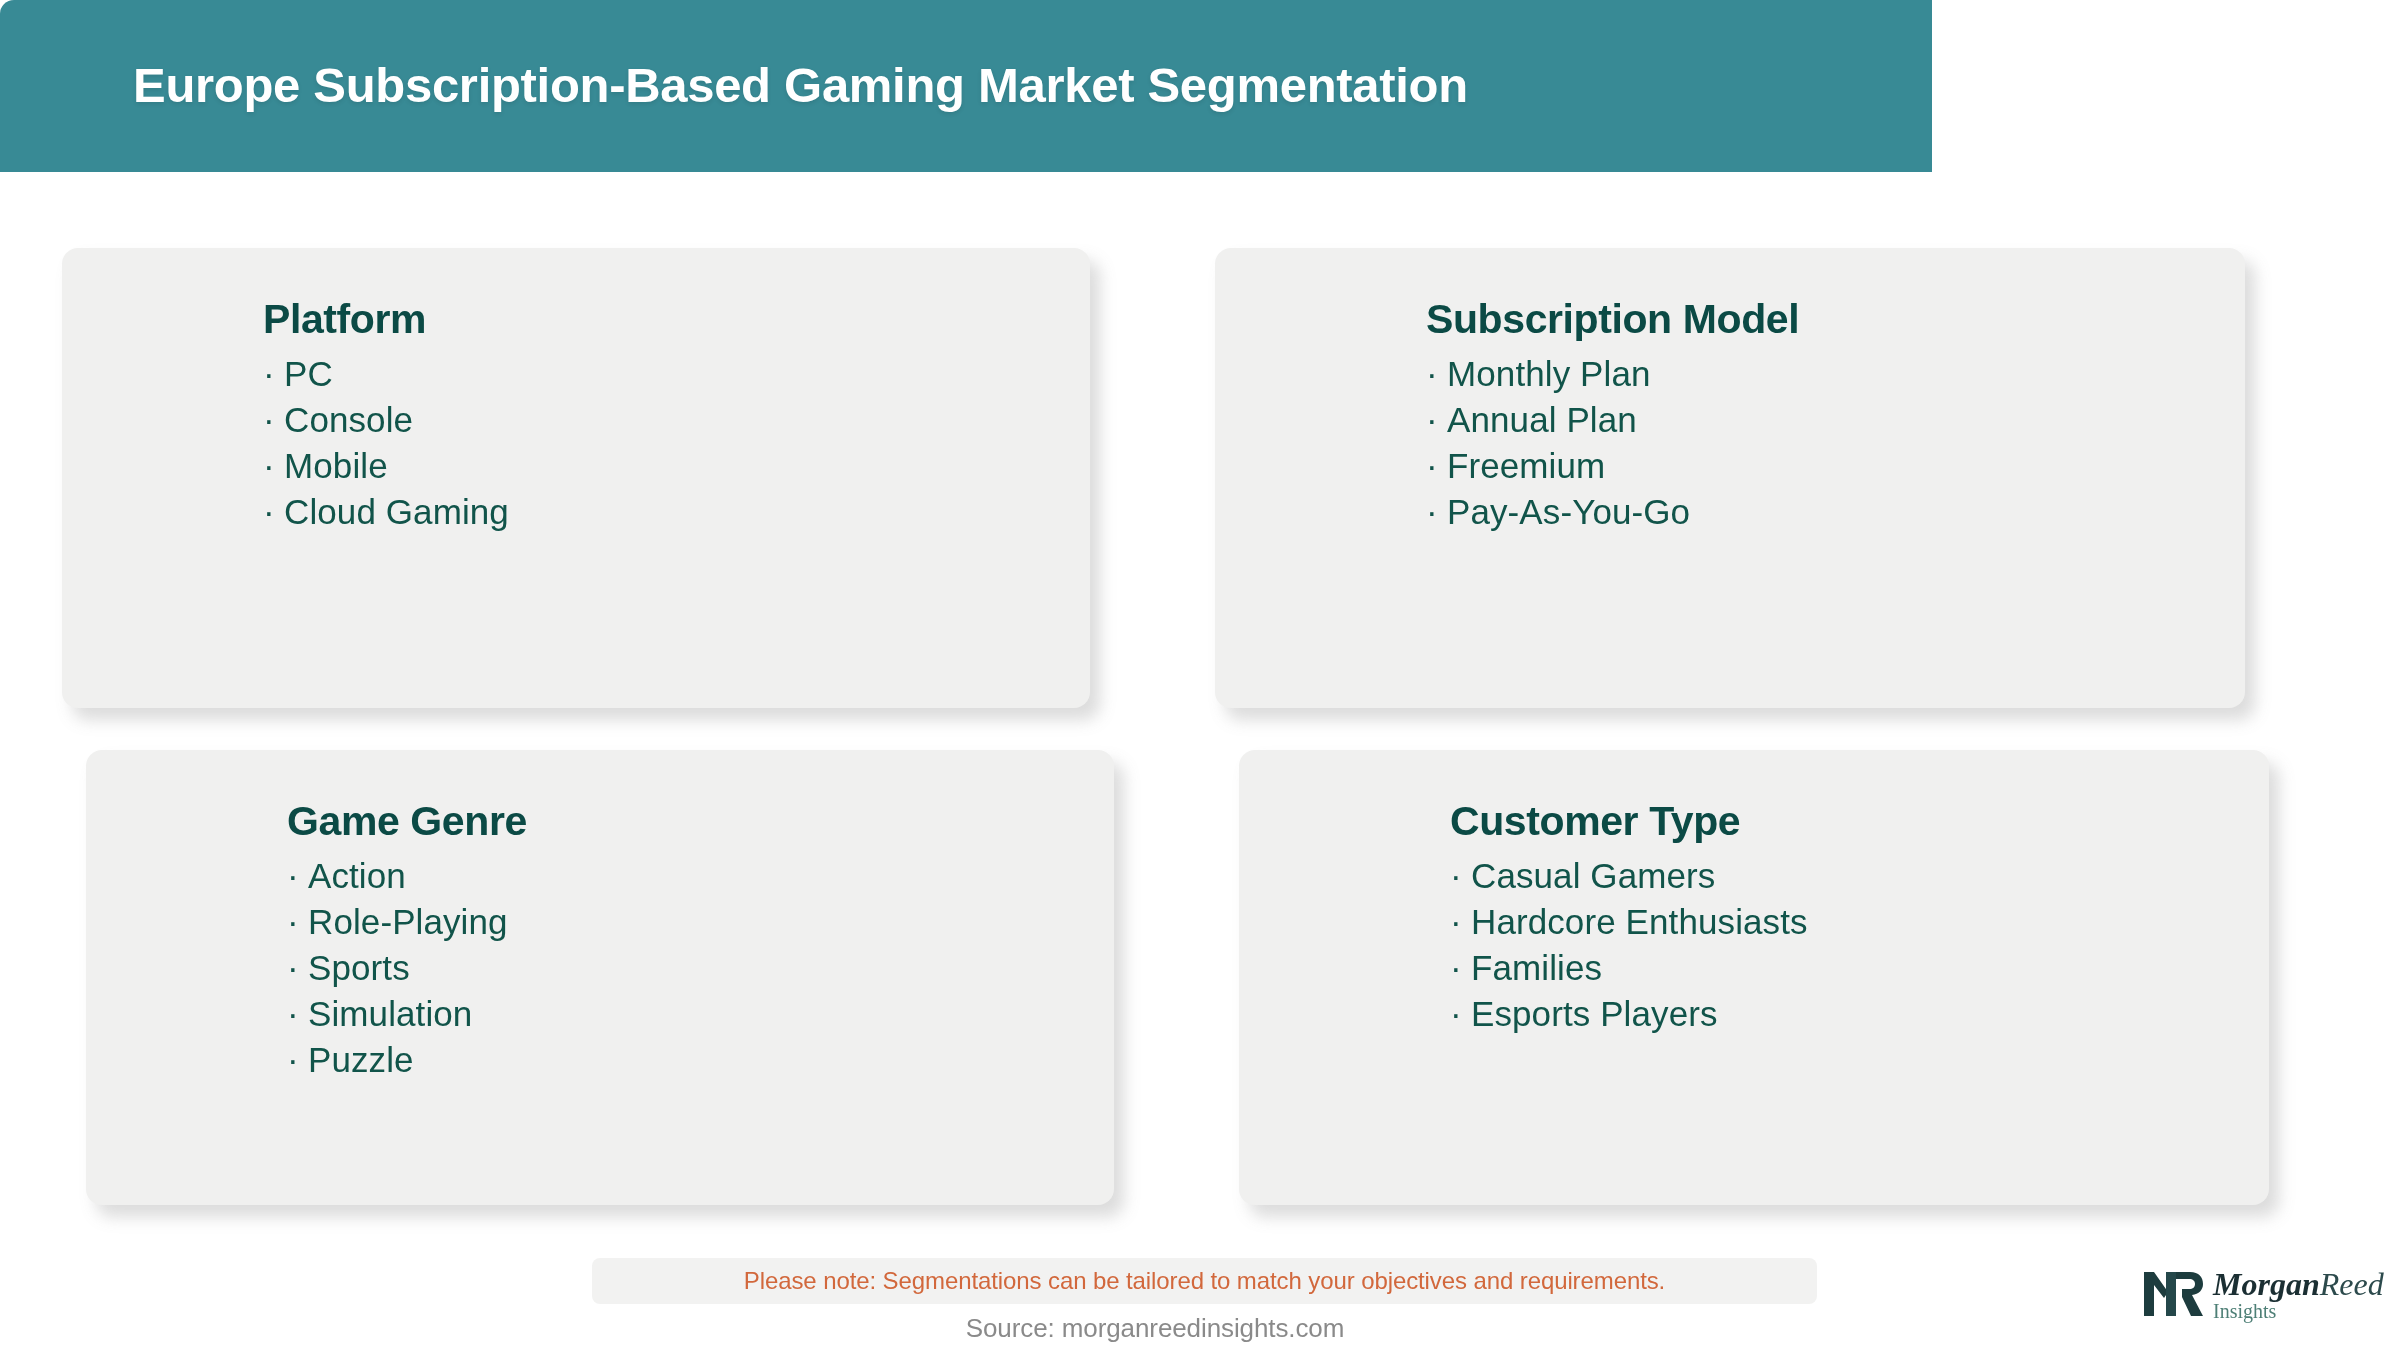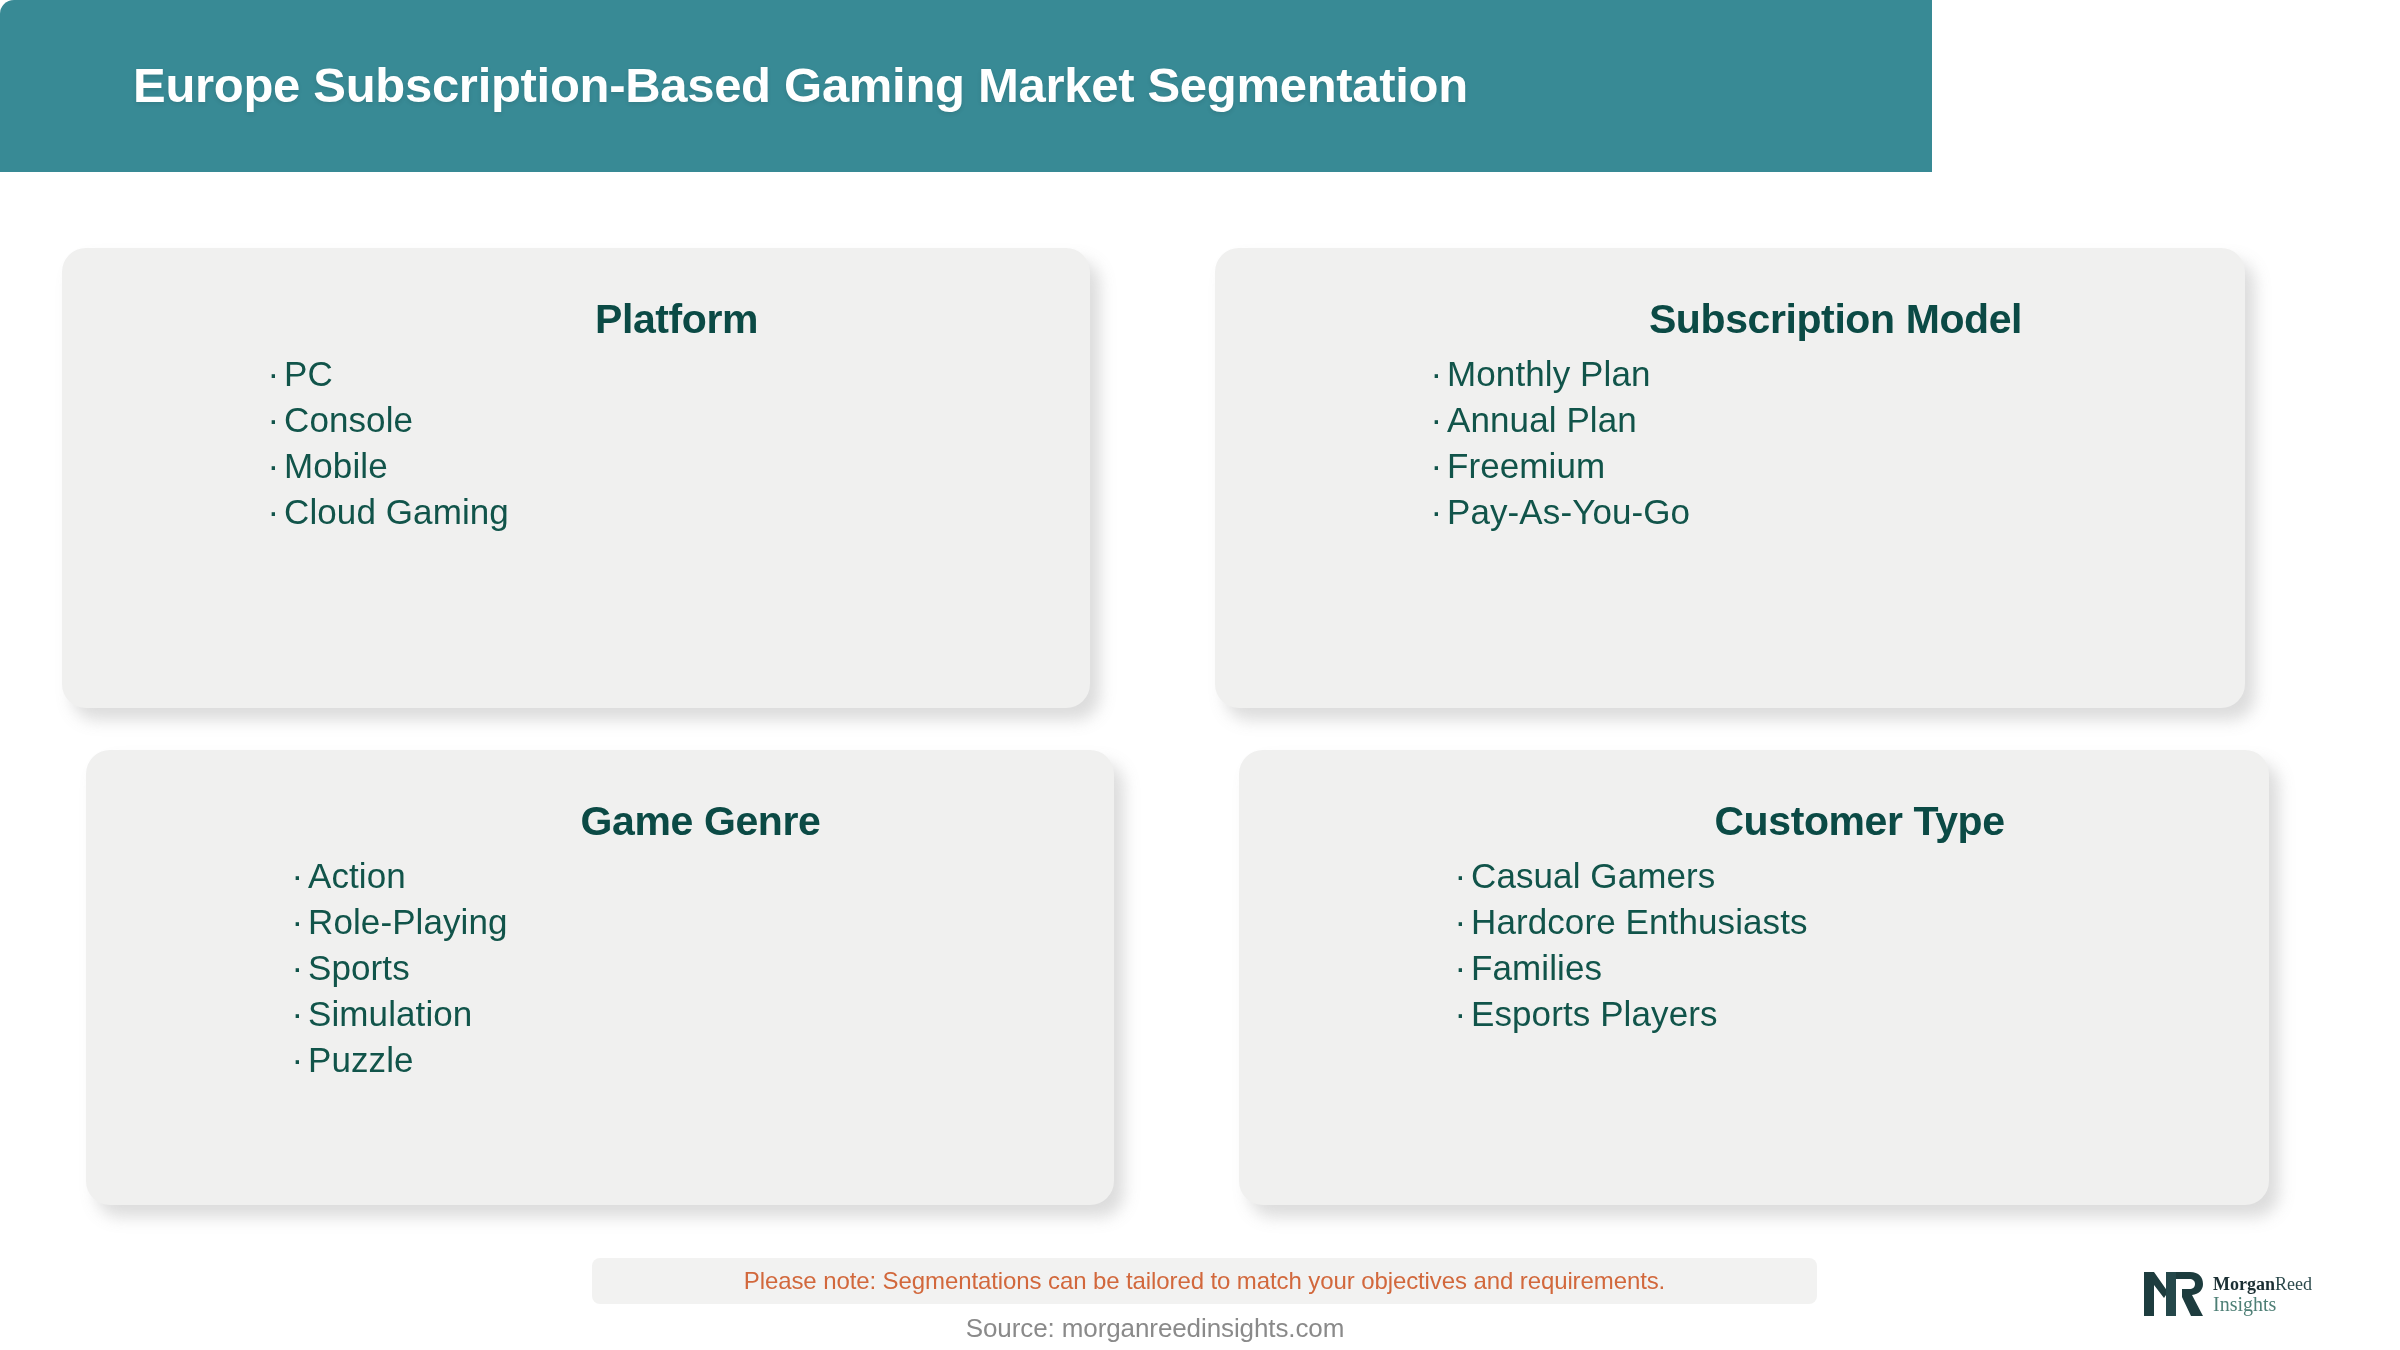--- a/index.html
+++ b/index.html
@@ -44,24 +44,23 @@
   .cards {
     position: absolute;
     left: 0; top: 0;
     width: 2400px;
     height: 1350px;
   }
 
   .card {
     position: absolute;
     background: #f0f0ef;
-    border-radius: 24px;
+    border-radius: 16px;
     box-shadow: 10px 12px 16px rgba(120,120,120,0.26);
     padding-top: 48px;
-    text-align: center;
   }
 
   .card.col-left  { left: 62px;   width: 1028px; }
   .card.col-right { left: 1215px; width: 1030px; }
   .card.row-top    { top: 248px; height: 460px; }
   .card.row-bottom { top: 750px; height: 455px; margin-left: 24px; }
 
   .card-inner { padding-left: 201px; }
   .card.col-right .card-inner { padding-left: 211px; }
 
@@ -133,21 +132,21 @@
     align-items: center;
     gap: 9px;
   }
   .logo-mark { flex: none; }
   .logo-words {
     display: flex;
     flex-direction: column;
     line-height: 1.04;
     font-family: "Liberation Serif", serif;
   }
-  .logo-word-top { font-size: 18px; font-weight: bold; }
+  .logo-word-top { font-size: 32px; font-weight: bold; font-style: italic; }
   .logo-word-morgan { color: #1b2f33; }
   .logo-word-reed   { color: #2c4a4c; font-weight: normal; }
   .logo-word-bottom {
     font-size: 20px;
     color: #4e7f76;
   }
 </style>
 </head>
 <body>
 

